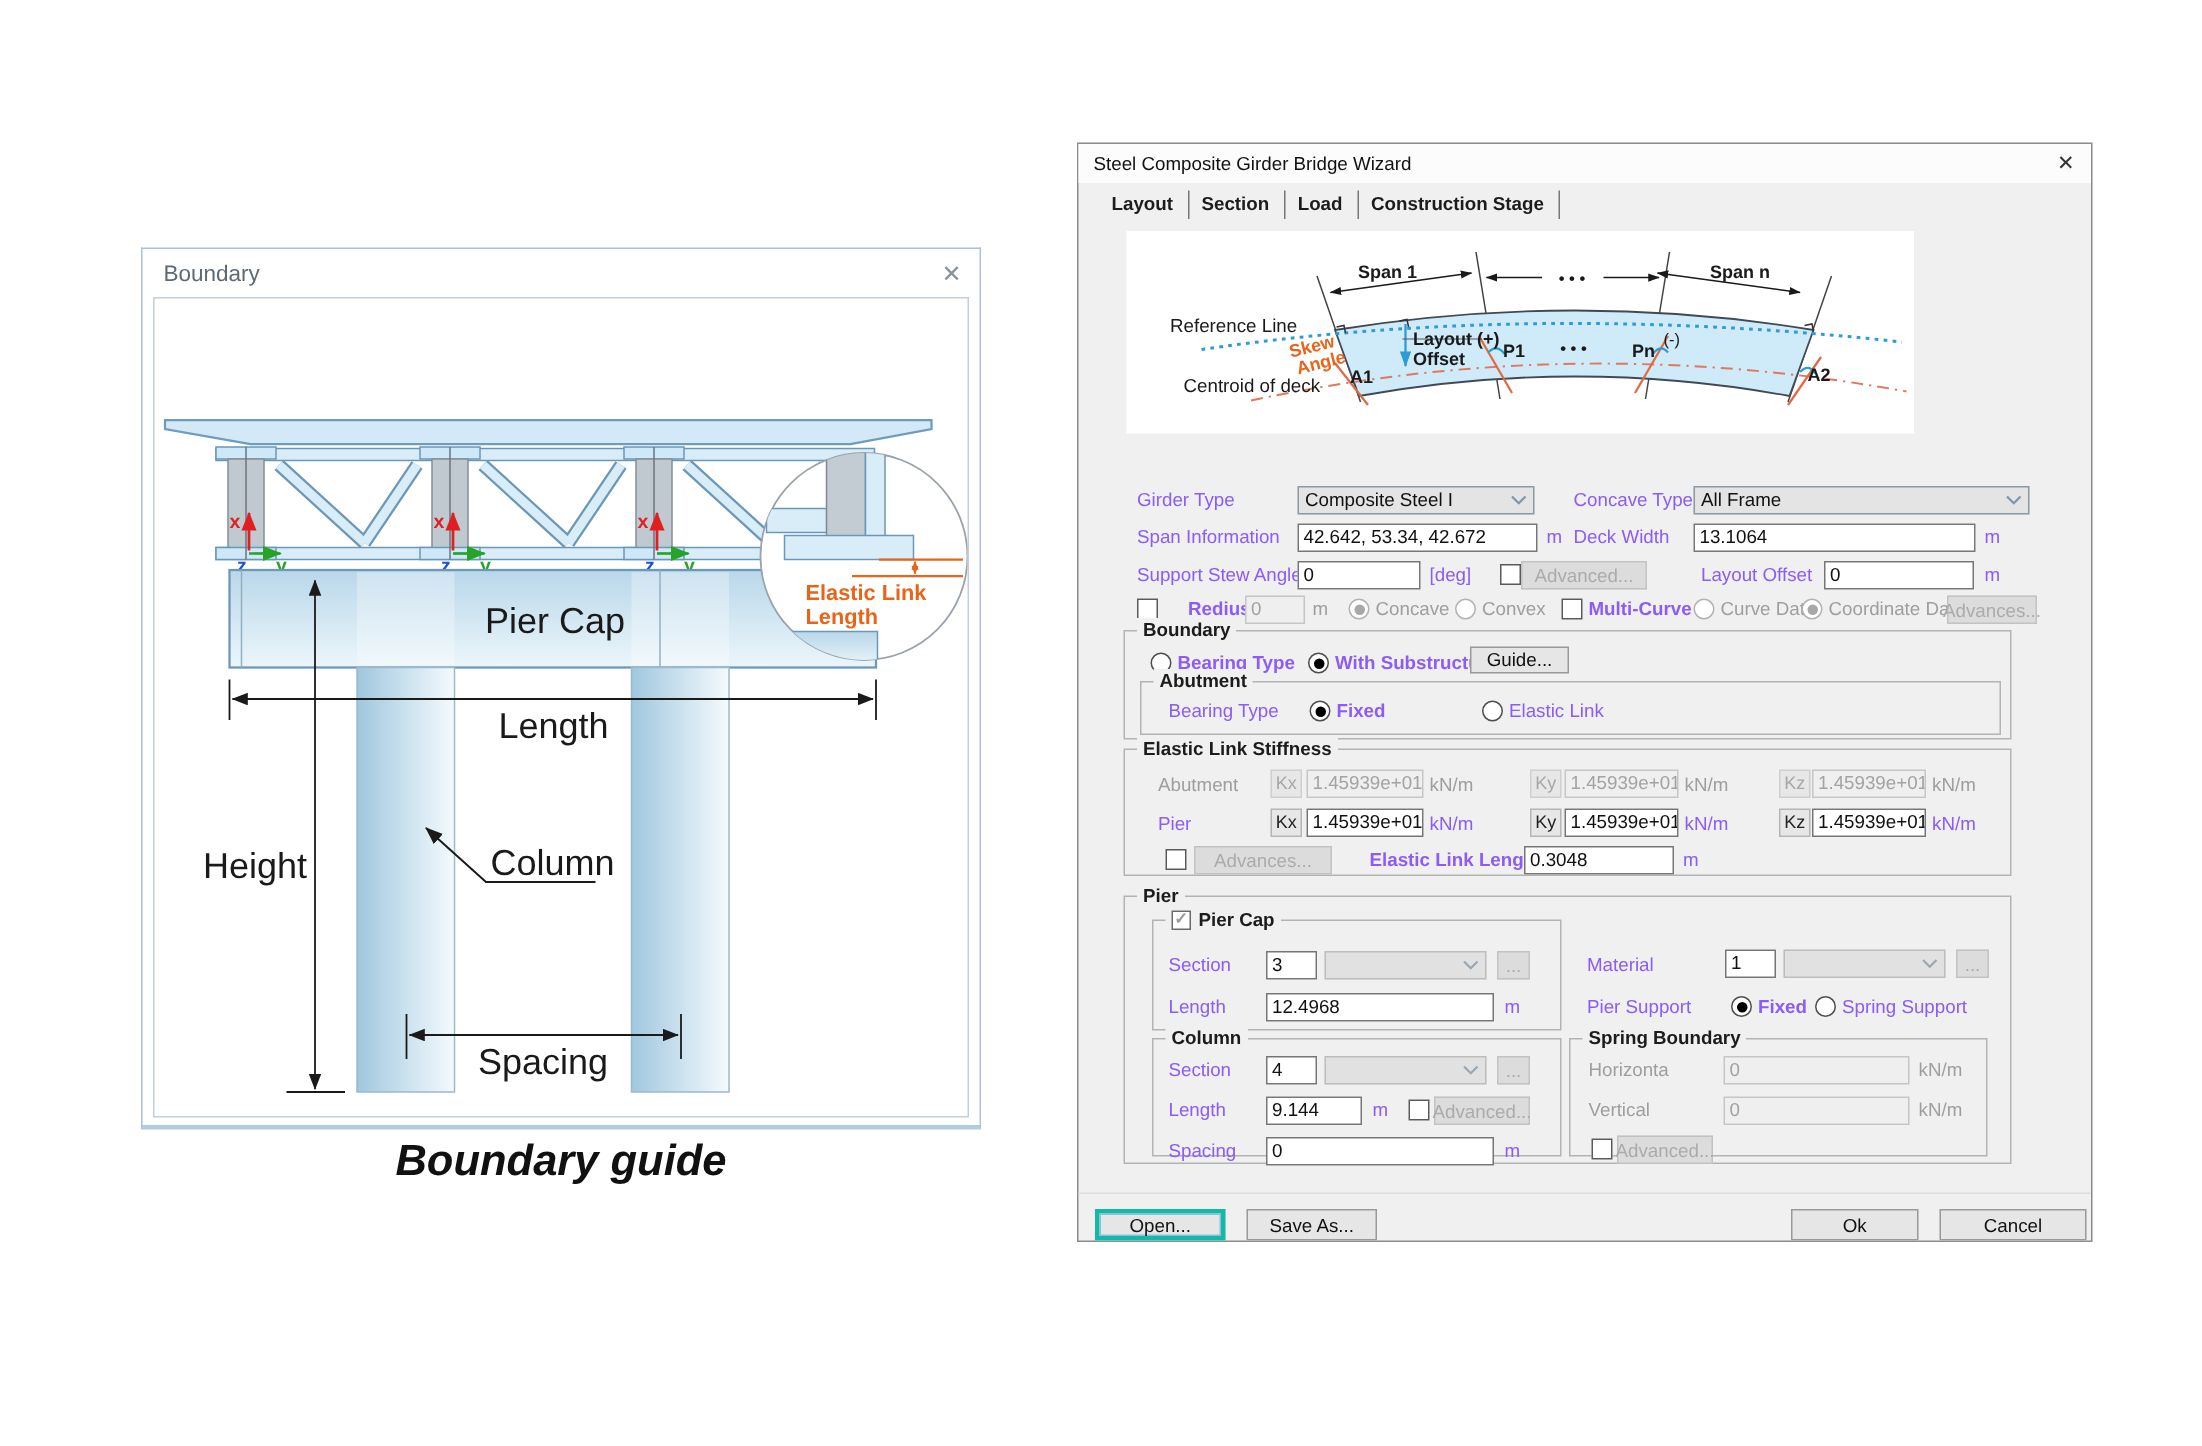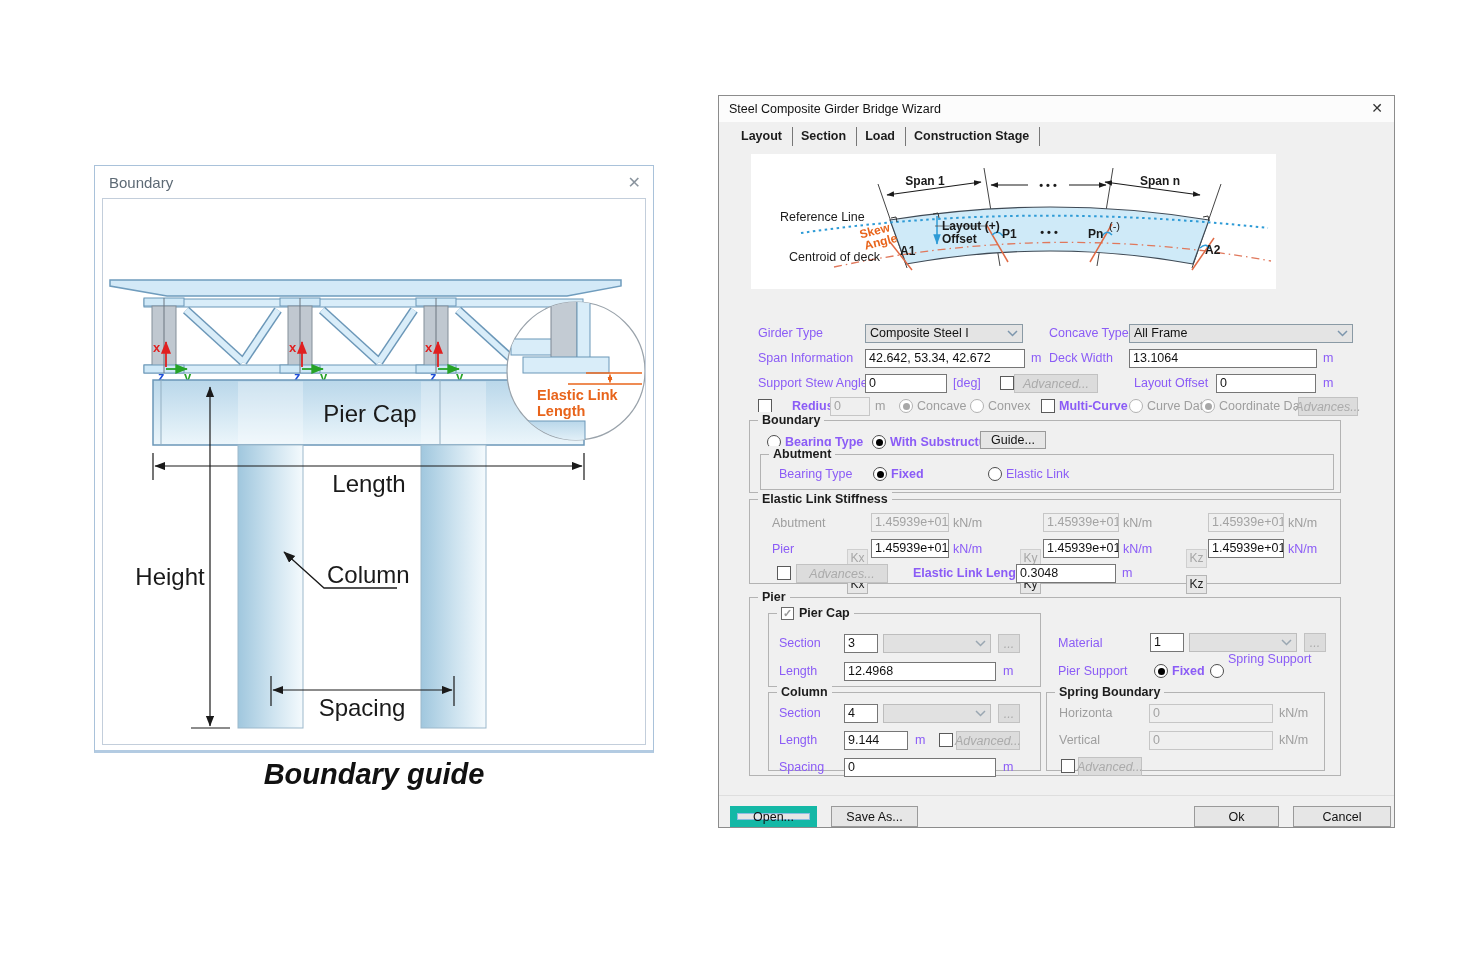--- a/index.html
+++ b/index.html
@@ -28,27 +28,27 @@
   .lbl.b{font-weight:700;}
   .lbl.dim{color:#9e9e9e;}
   .inp{position:absolute;box-sizing:border-box;height:19px;border:1px solid #767676;background:#fff;
        font-size:12.5px;line-height:17px;padding:0 3px;color:#111;white-space:nowrap;overflow:hidden;}
   .inp.dis{background:#efefef;border-color:#c6c6c6;color:#a3a3a3;}
   .combo{position:absolute;box-sizing:border-box;height:19px;border:1px solid #8a9aa5;background:#e4e4e4;
          font-size:12.5px;line-height:17px;padding:0 4px;color:#111;display:flex;
          justify-content:space-between;align-items:center;white-space:nowrap;overflow:hidden;}
   .combo.dis{background:#e1e1e1;border-color:#bdbdbd;color:#999;}
   .kbox{position:absolute;box-sizing:border-box;width:21px;height:19px;background:#e7e7e7;
-        border:1px solid #b5b5b5;font-size:12px;text-align:center;line-height:17px;color:#222;margin-top:36px;}
+        border:1px solid #b5b5b5;font-size:12px;text-align:center;line-height:17px;color:#222;}
   .kbox.dim{color:#a6a6a6;border-color:#cachar;border-color:#cfcfcf;}
   .btn{position:absolute;box-sizing:border-box;height:19px;background:#e6e6e6;border:1px solid #9a9a9a;
        font-size:12.5px;color:#111;display:flex;align-items:center;justify-content:center;white-space:nowrap;}
-  .btn.dis{background:#dcdcdc;border-color:#c2c2c2;color:#ababab;font-style:italic;}
+  .btn.dis{background:#dcdcdc;border-color:#c2c2c2;color:#ababab;}
   .btn.big{height:21px;}
-  .btn.focus{border:7px solid #14b8a6;box-shadow:inset 0 0 0 1px #8fbce2;}
+  .btn.focus{border:3px solid #14b8a6;box-shadow:inset 0 0 0 1px #8fbce2;}
   .rad{position:absolute;box-sizing:border-box;width:14px;height:14px;border:1px solid #4d4d4d;
        border-radius:50%;background:#fff;}
   .rad.sel::after{content:"";position:absolute;left:2.5px;top:2.5px;width:7px;height:7px;
        border-radius:50%;background:#000;}
   .rad.dis{border-color:#b2b2b2;}
   .rad.dis.sel::after{background:#a8a8a8;}
   .cb{position:absolute;box-sizing:border-box;width:14px;height:14px;border:1px solid #5a5a5a;
       background:#fff;font-size:12px;line-height:12px;text-align:center;color:#8f8f8f;}
   .grp{position:absolute;box-sizing:border-box;border:1px solid #b3b3b3;}
   .grp-t{position:absolute;top:-9px;left:8px;background:#f0f0f0;padding:0 4px;font-size:12.5px;
@@ -428,21 +428,21 @@
         <svg width="11" height="7">
           <polyline points="1,1 5.5,5.5 10,1" fill="none" stroke="#9aa7b2" stroke-width="1.5"></polyline>
         </svg>
     </div>
     <div class="btn dis" style="left:554px;top:35px;width:22px">...</div>
 
     <span class="lbl" style="left:308px;top:64px">Pier Support</span>
     <span class="rad sel" style="left:404px;top:66px"></span>
     <span class="lbl b" style="left:422px;top:64px">Fixed</span>
     <span class="rad" style="left:460px;top:66px"></span>
-    <span class="lbl" style="left:478px;top:52px">Spring Support</span>
+    <span class="lbl" style="left:478px;top:64px">Spring Support</span>
 
     <div class="grp" style="left:18px;top:94px;width:273px;height:79px">
       <span class="grp-t">Column</span>
       <span class="lbl" style="left:10px;top:11px">Section</span>
       <div class="inp" style="left:75px;top:11px;width:34px">4</div>
       <div class="combo dis" style="left:114px;top:11px;width:108px">
         <span></span>
           <svg width="11" height="7">
             <polyline points="1,1 5.5,5.5 10,1" fill="none" stroke="#9aa7b2" stroke-width="1.5"></polyline>
           </svg>

